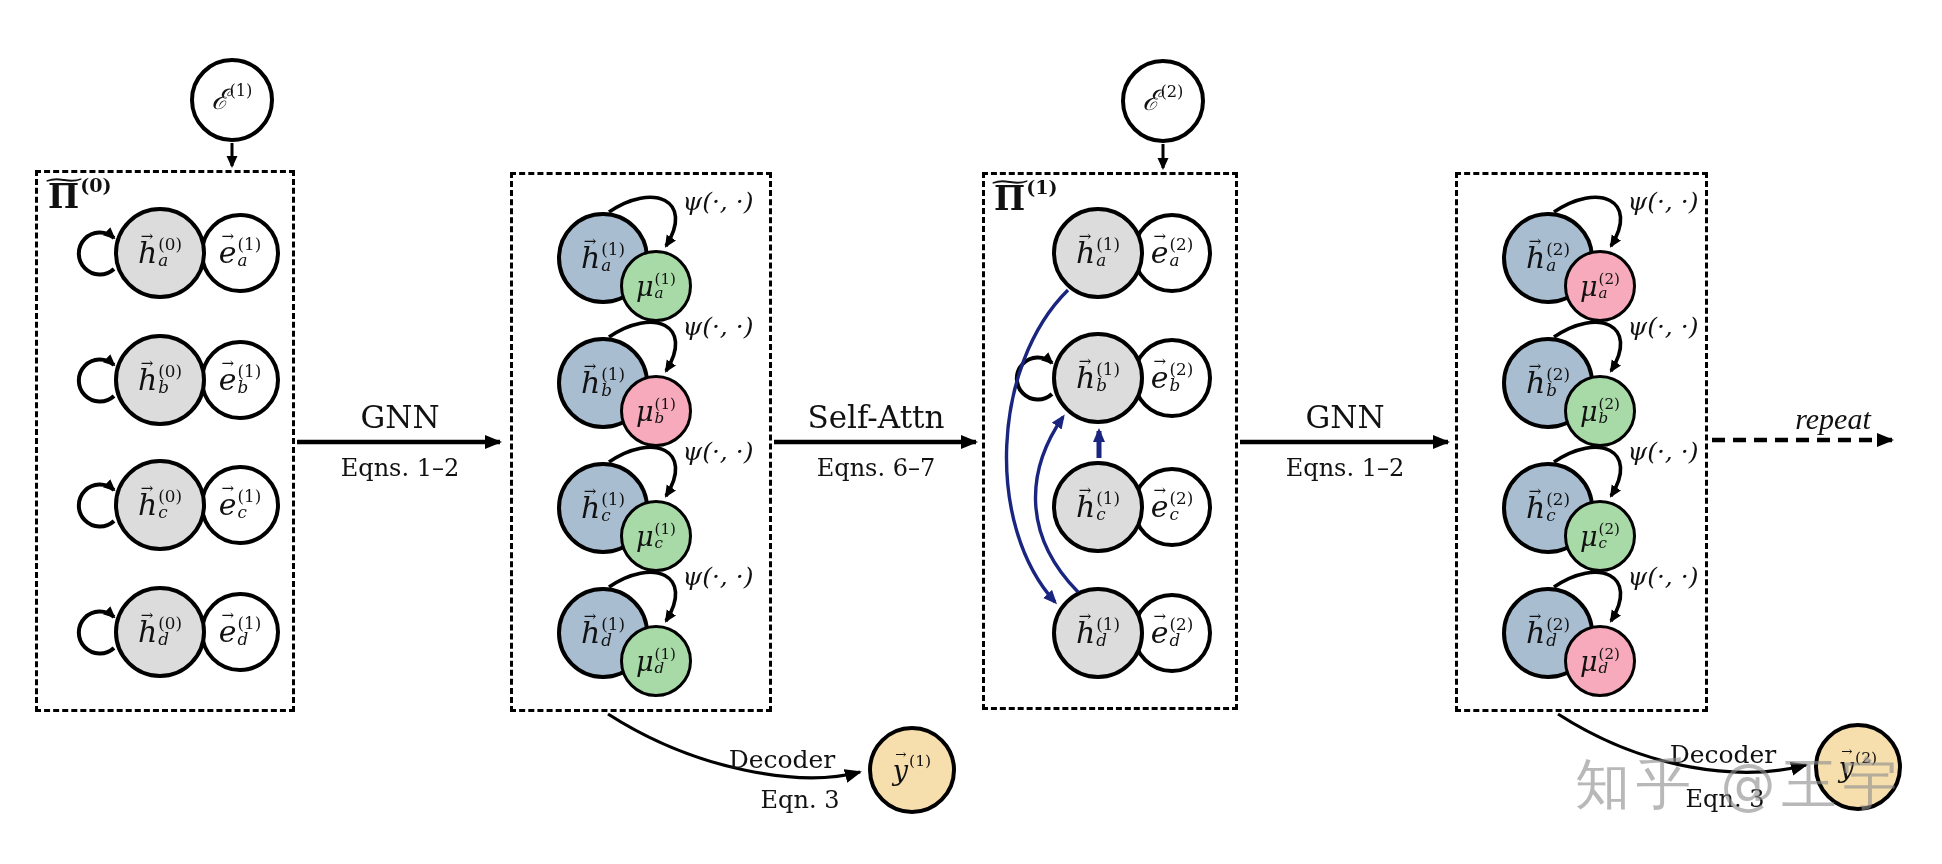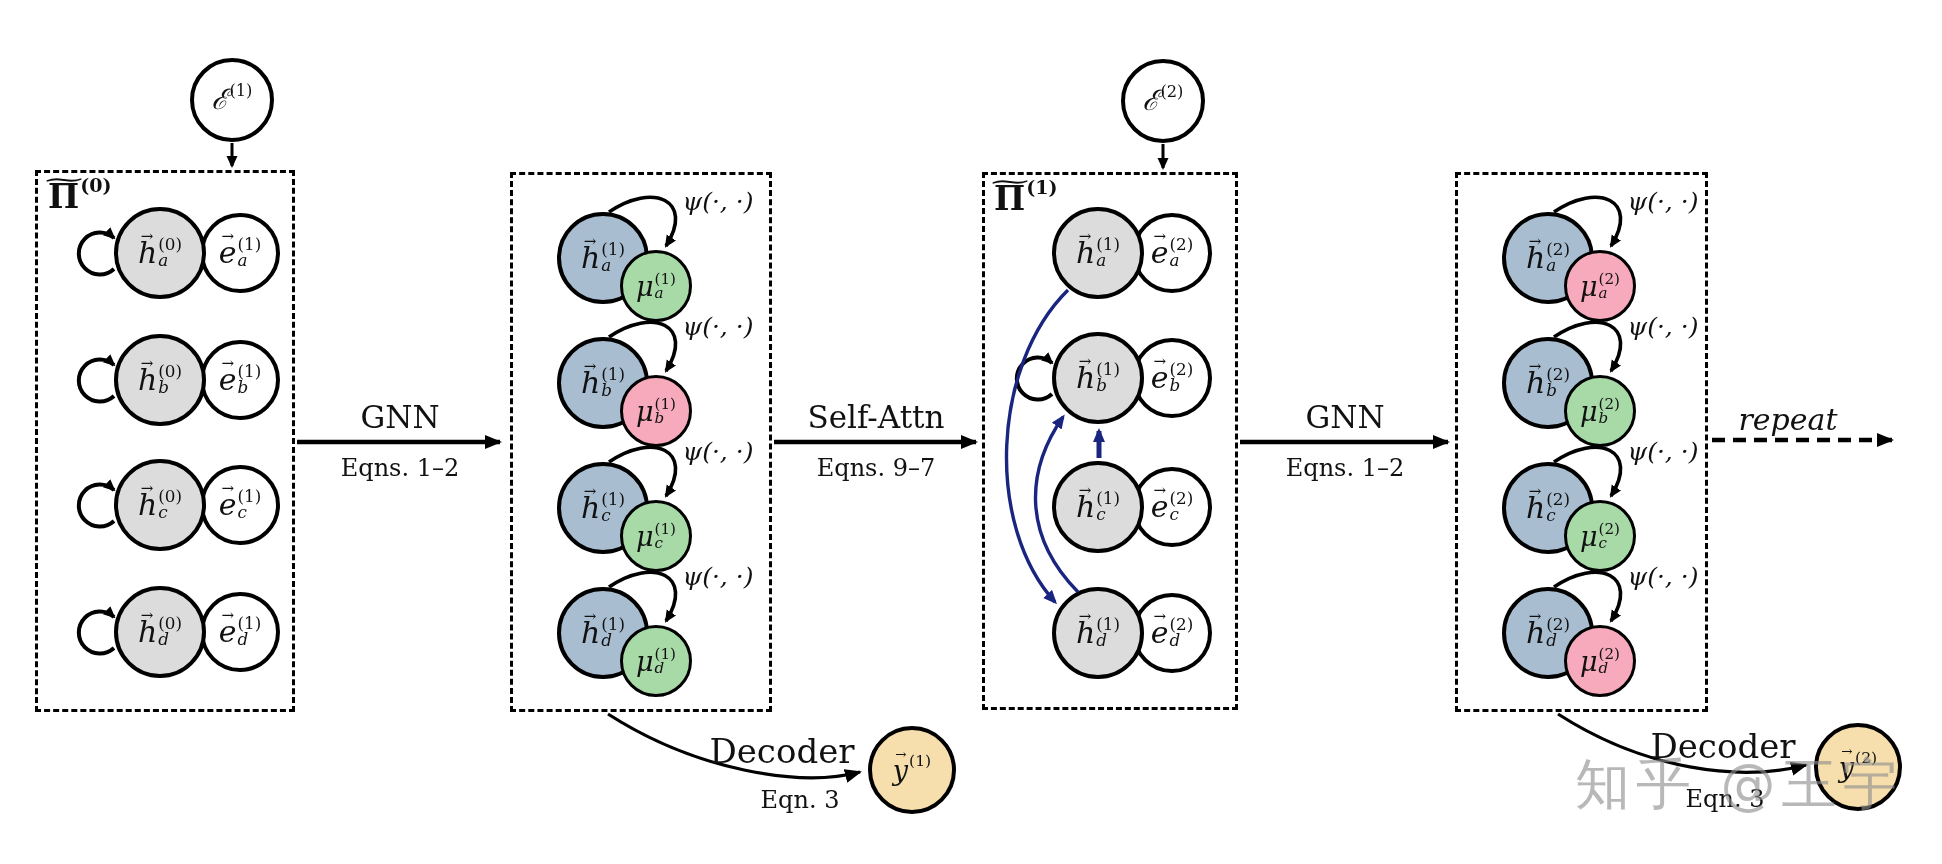--- a/index.html
+++ b/index.html
@@ -25,21 +25,21 @@
   .supo{font-size:0.58em;font-style:normal;transform:translateY(-0.55em);margin-left:1px;line-height:1;}
   .ml-big{font-size:30px;}
   .ml-mu{font-size:27px;}
   .ml-E{font-size:28px;}
   .ml-y{font-size:27px;}
   .psi-label{position:absolute;transform:translate(-50%,-50%);font-style:italic;font-size:25px;
              z-index:6;white-space:nowrap;}
   .t-label{position:absolute;transform:translate(-50%,-50%);font-size:31px;z-index:6;white-space:nowrap;margin-top:9px;}
   .t-sub{position:absolute;transform:translate(-50%,-50%);font-size:24px;z-index:6;white-space:nowrap;}
   .t-italic{font-style:italic;font-size:30px;}
-  .dec-label{position:absolute;transform:translate(-50%,-50%);font-size:34px;z-index:6;white-space:nowrap;}
+  .dec-label{position:absolute;transform:translate(-50%,-50%);font-size:25px;z-index:6;white-space:nowrap;margin-top:8px;}
   .dec-sub{position:absolute;transform:translate(-50%,-50%);font-size:24px;z-index:6;white-space:nowrap;}
   #arrow-layer{position:absolute;left:0;top:0;z-index:5;pointer-events:none;}
   .watermark{position:absolute;left:1575px;top:748px;z-index:30;font-family:"DejaVu Sans",sans-serif;
              font-size:55px;color:#8e8e8e;opacity:0.62;letter-spacing:6px;white-space:nowrap;}
 </style>
 </head>
 <body>
 
 <div id="canvas">
   <svg id="arrow-layer" width="1942" height="864" viewBox="0 0 1942 864">
@@ -396,24 +396,24 @@
     </div>
     <div class="node n-E" style="left: 1121px; top: 59px; background: rgb(255, 255, 255);">
       <span class="ml ml-E">
         <span class="mlb">ℰ</span>
         <span class="supo">(2)</span>
       </span>
     </div>
     <div class="t-label" style="left: 400px; top: 408px;">GNN</div>
     <div class="t-sub" style="left: 400px; top: 468px;">Eqns. 1–2</div>
     <div class="t-label" style="left: 876px; top: 408px;">Self-Attn</div>
-    <div class="t-sub" style="left: 876px; top: 468px;">Eqns. 9–7</div>
+    <div class="t-sub" style="left: 876px; top: 468px;">Eqns. 6–7</div>
     <div class="t-label" style="left: 1345px; top: 408px;">GNN</div>
     <div class="t-sub" style="left: 1345px; top: 468px;">Eqns. 1–2</div>
-    <div class="t-label t-italic" style="left: 1788px; top: 410px;">repeat</div>
+    <div class="t-label t-italic" style="left: 1833px; top: 410px; font-family: Liberation Serif, serif;">repeat</div>
     <div class="node n-y" style="left: 868px; top: 726px; background: rgb(247, 223, 173);">
       <span class="ml ml-y">
         <span class="mlb">y<span class="vec-arrow">→</span></span>
         <span class="supo">(1)</span>
       </span>
     </div>
     <div class="dec-label" style="left: 782px; top: 751px;">Decoder</div>
     <div class="dec-sub" style="left: 800px; top: 800px;">Eqn. 3</div>
     <div class="node n-y" style="left: 1814px; top: 723px; background: rgb(247, 223, 173);">
       <span class="ml ml-y">

